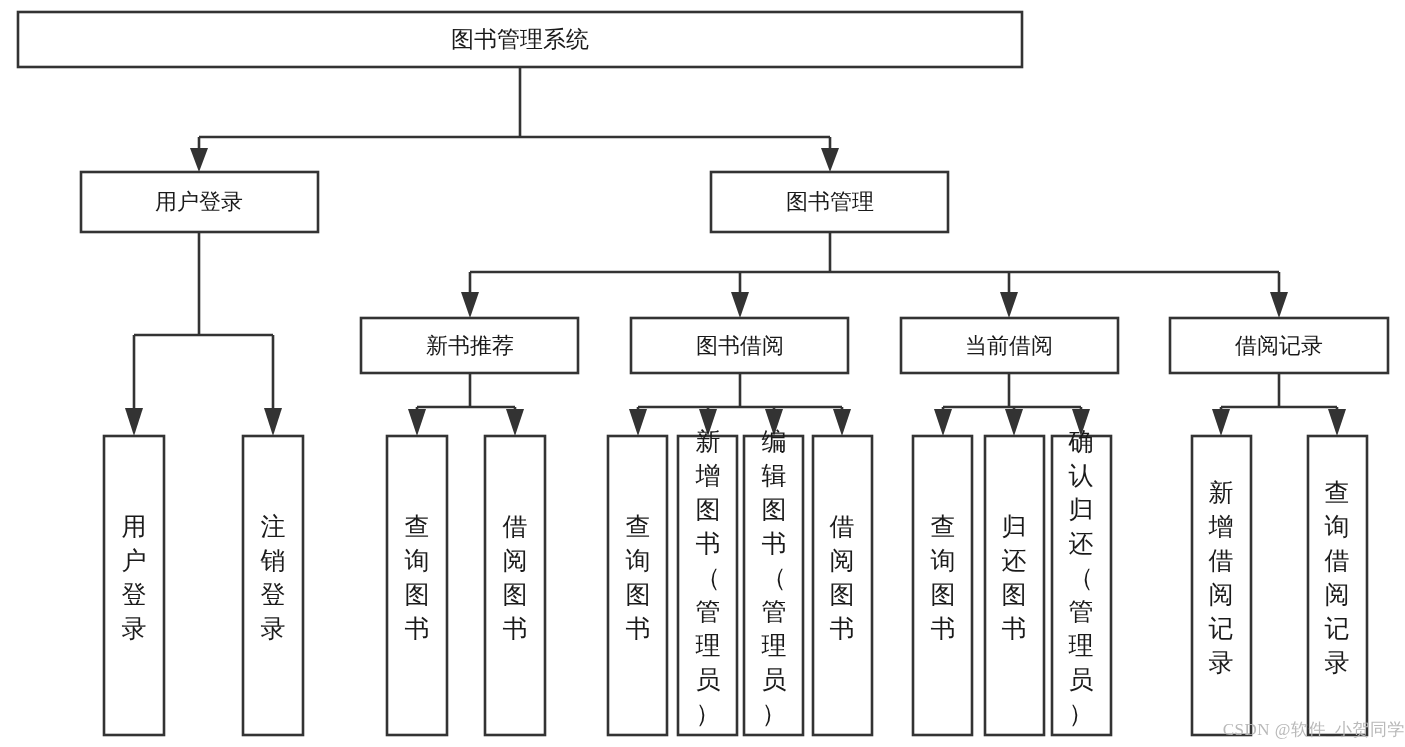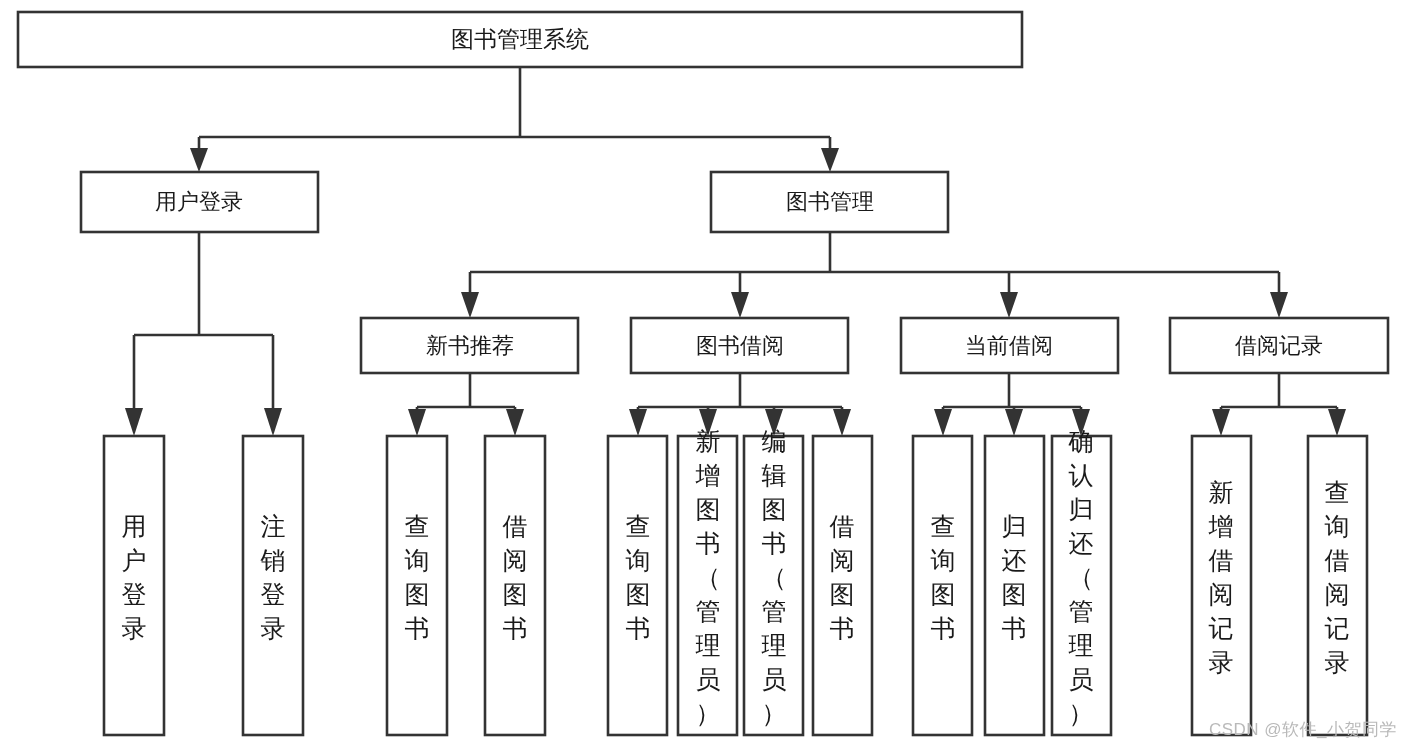--- a/index.html
+++ b/index.html
@@ -45,23 +45,23 @@
     stroke-width: 2.6;
     fill: none;
     stroke-linecap: butt;
   }
   .arrow-head {
     fill: #333333;
     stroke: none;
   }
   .watermark {
     position: absolute;
-    right: 8px;
+    right: 0;
     bottom: 6px;
-    font-family: Liberation Sans, sans-serif;
+    font-family: Liberation Serif, serif;
     font-size: 17px;
     color: #b9b9b9;
     white-space: nowrap;
     letter-spacing: 0.5px;
     pointer-events: none;
   }
 </style>
 </head>
 <body>
 

